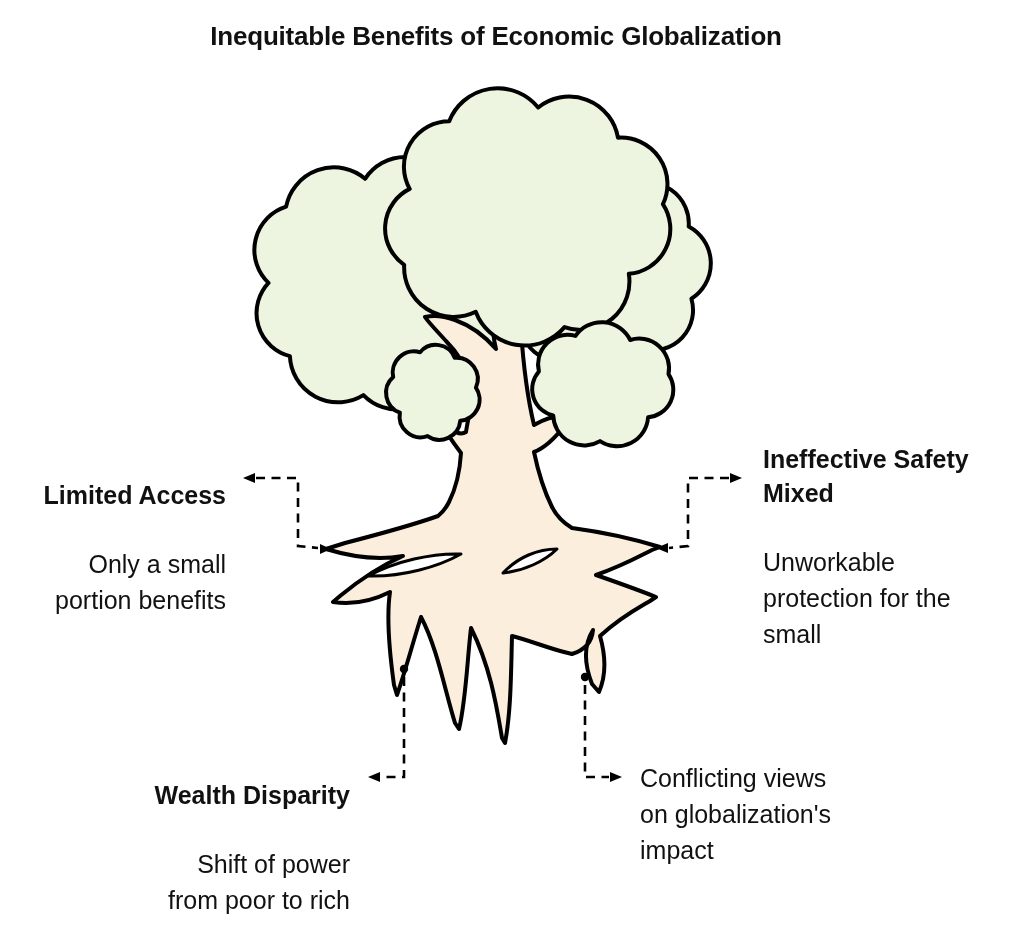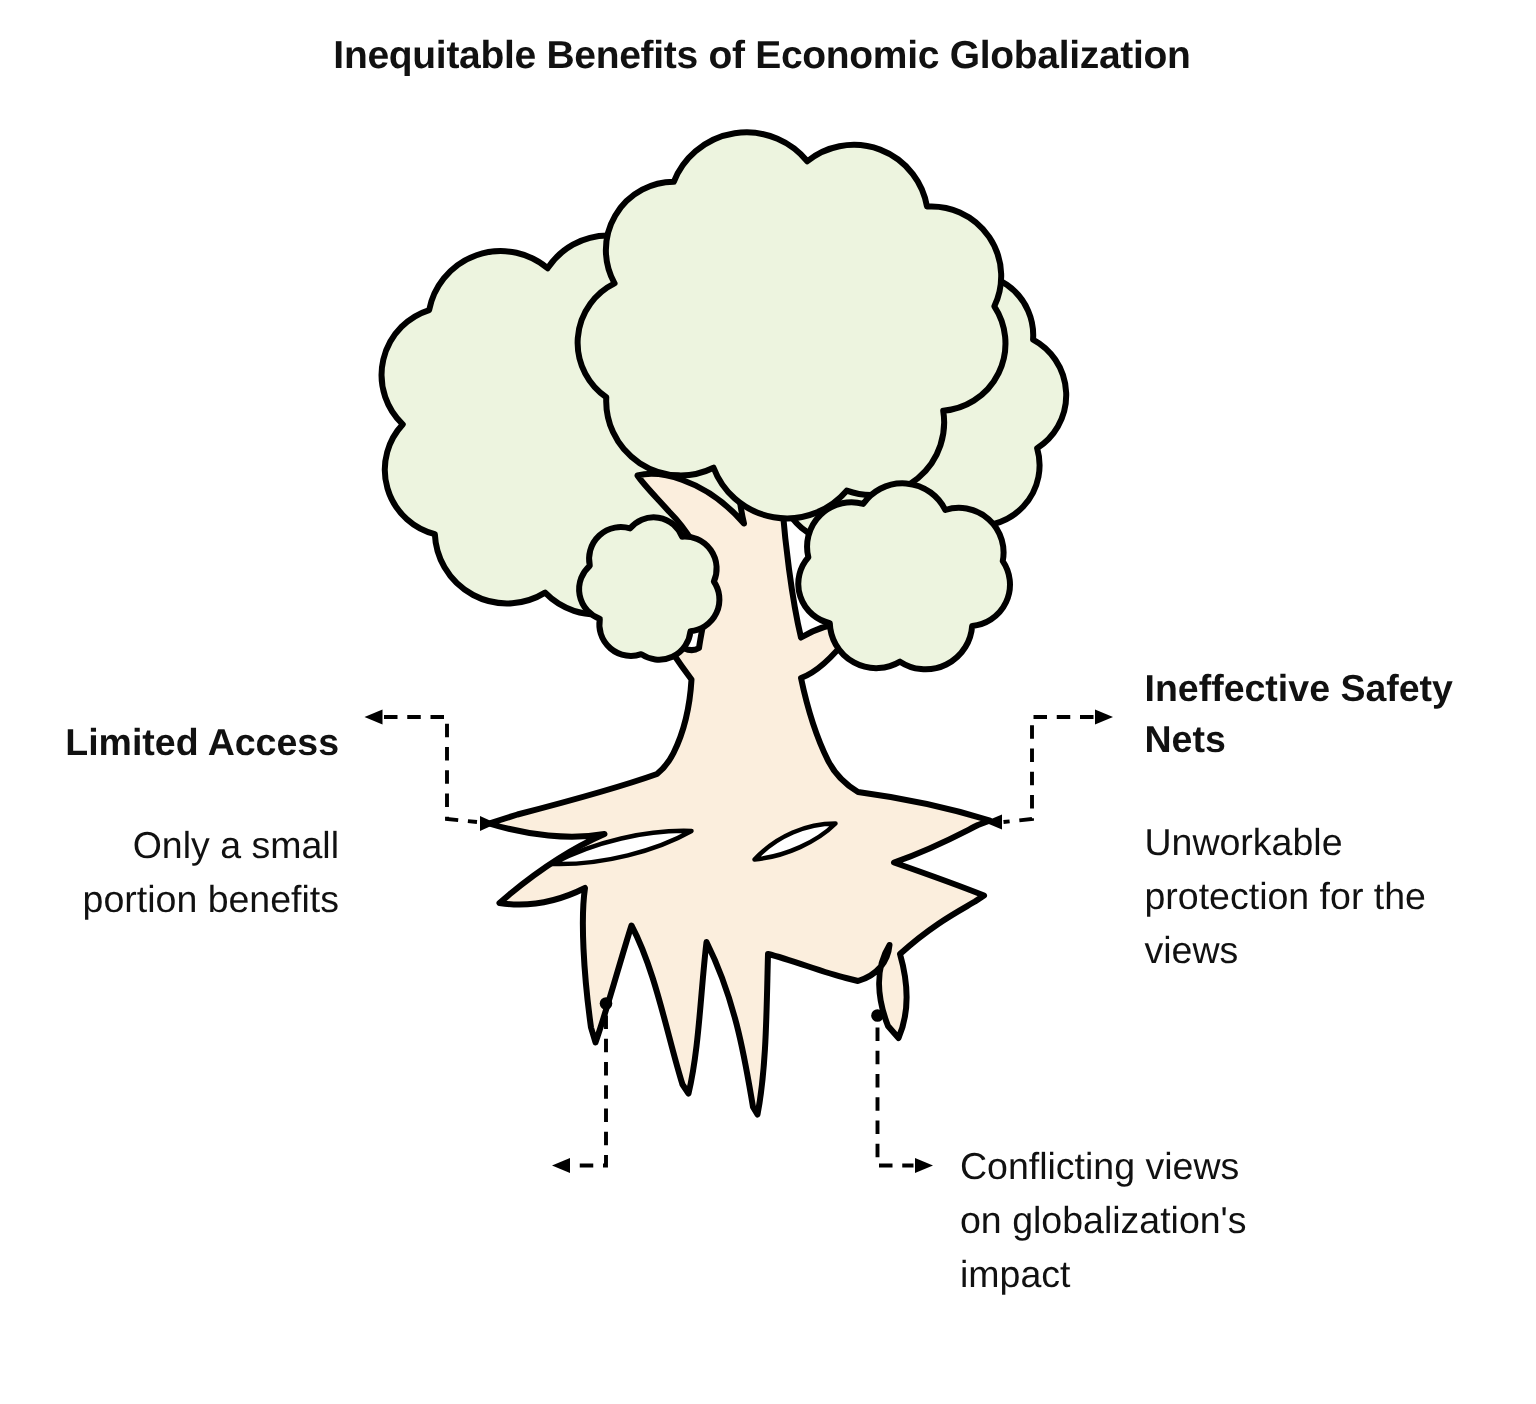--- a/index.html
+++ b/index.html
@@ -13,21 +13,21 @@
   .canvas{
     position:relative;
     width:1024px;height:936px;
     background:var(--bg);
     font-family:"Liberation Sans",sans-serif;
     color:var(--text);
     overflow:hidden;
     margin:0 auto;
   }
   .page-title{
-    position:absolute;top:20px;left:12px;width:992px;
+    position:absolute;top:20px;left:0;width:992px;
     text-align:center;
     font-size:26px;font-weight:700;line-height:32px;
     letter-spacing:-0.2px;
     color:var(--text);
   }
   .tree-svg{position:absolute;top:0;left:0;}
   .callout{position:absolute;white-space:pre-line;}
   .callout.align-right{text-align:right;}
   .co-heading{
     font-size:25px;font-weight:700;line-height:34px;color:var(--text);
@@ -146,26 +146,31 @@
   </svg>
 
   <div class="callout align-right" style="top:460px;right:798px;width:260px;">
     <div class="co-heading">Limited Access</div>
     <div class="co-body">Only a small
 portion benefits</div>
   </div>
 
   <div class="callout" style="top:424px;left:763px;width:260px;">
     <div class="co-heading">Ineffective Safety
-Nets</div>
+Mixed</div>
     <div class="co-body">Unworkable
 protection for the
-views</div>
+small</div>
   </div>
 
+  <div class="callout align-right" style="top:760px;right:674px;width:280px;">
+    <div class="co-heading">Wealth Disparity</div>
+    <div class="co-body">Shift of power
+from poor to rich</div>
+  </div>
 
   <div class="callout" style="top:726px;left:640px;width:280px;">
     <div class="co-body">Conflicting views
 on globalization's
 impact</div>
   </div>
 
 </div>
 
 </body></html>

